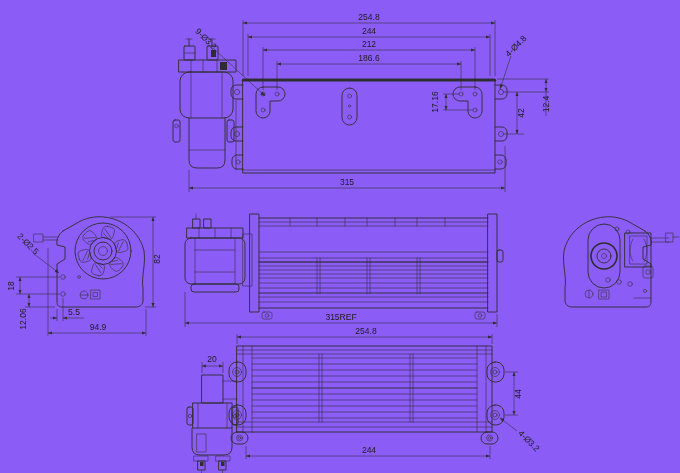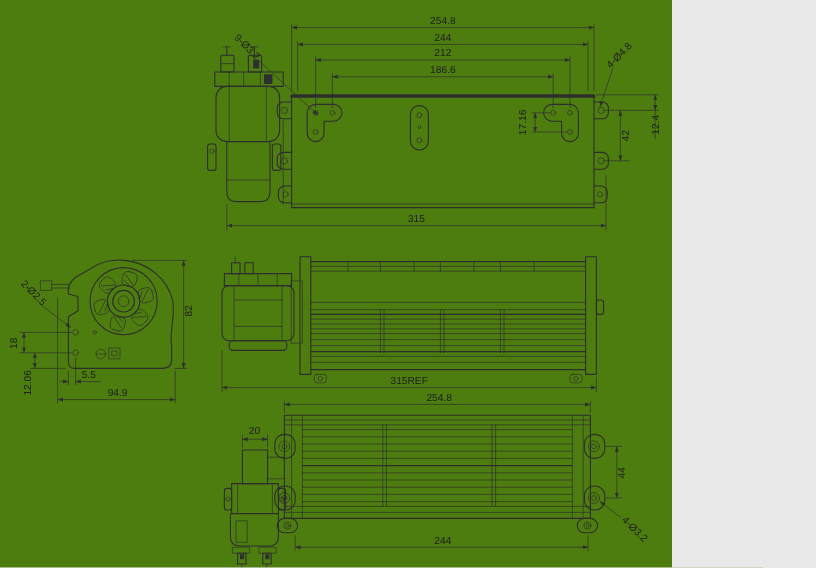--- a/index.html
+++ b/index.html
@@ -1,16 +1,16 @@
 <!DOCTYPE html>
 <html><head>
 <meta charset="utf-8">
 <style>
   html,body{margin:0;padding:0;background:#e8e8e8;}
-  #stage{width:560px;height:473px;background:#4d7c0f;position:relative;overflow:hidden;
+  #stage{width:680px;height:473px;background:#8b5cf6;position:relative;overflow:hidden;
          font-family:"Liberation Sans",sans-serif;}
   svg{display:block;}
   .ln{stroke:#2e2e2e;stroke-width:0.9;fill:none;stroke-linecap:round;stroke-linejoin:round;}
   .thk{stroke-width:2.4;}
   .thin{stroke-width:0.55;}
   .dim{stroke:#2e2e2e;stroke-width:0.55;fill:none;}
   .dimtxt{font-family:"Liberation Sans",sans-serif;font-size:8.5px;fill:#1d1d1d;}
   .dk{fill:#2e2e2e;stroke:none;}
 </style>
 </head>

